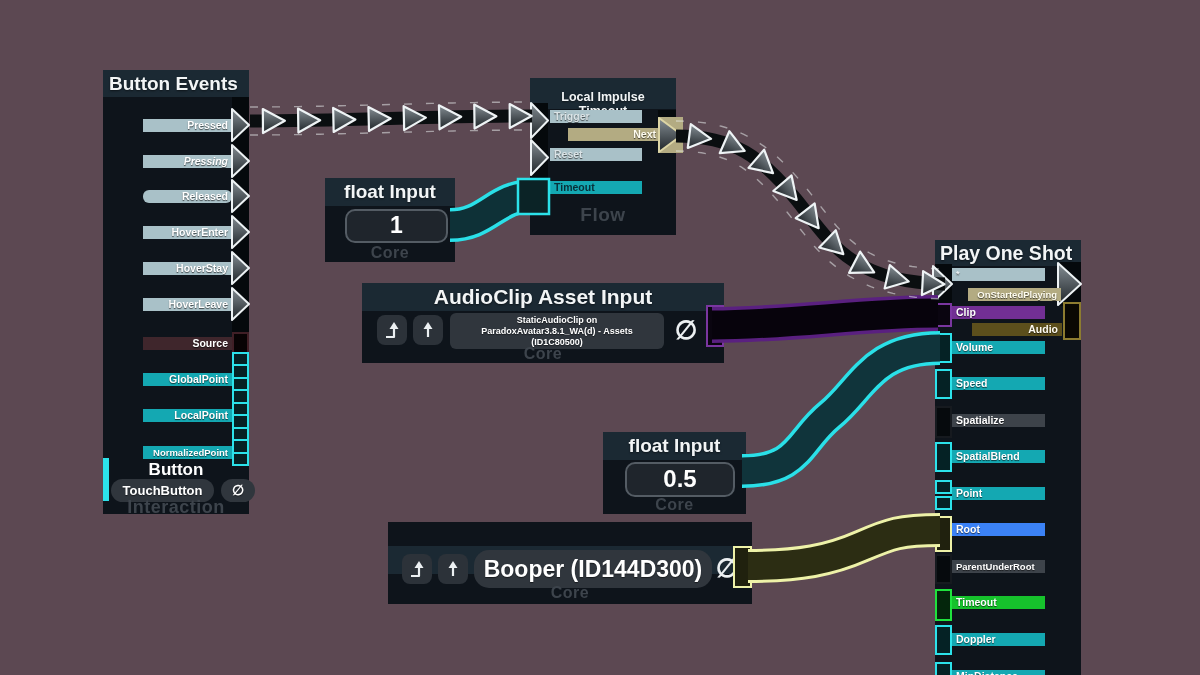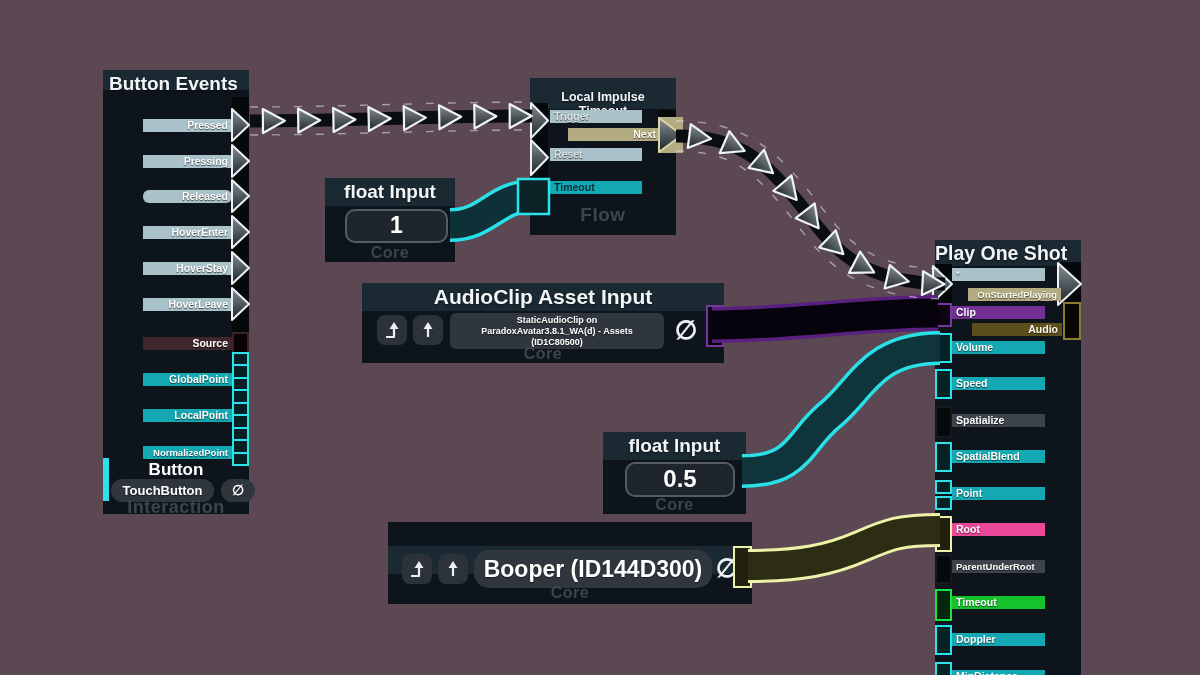--- a/index.html
+++ b/index.html
@@ -8,21 +8,21 @@
   .nhead{position:absolute;left:0;right:0;top:0;background:#1b2933;color:#f2f5f6;font-weight:bold;text-shadow:0 1px 2px rgba(0,0,0,.5);}
   .cat{position:absolute;left:0;right:0;text-align:center;font-weight:bold;color:#3d444c;letter-spacing:.5px;}
   .bar{position:absolute;height:13px;line-height:13px;font-weight:bold;font-size:10.5px;color:#fff;padding:0 4px;box-sizing:border-box;white-space:nowrap;overflow:hidden;text-shadow:0 1px 1px rgba(0,0,0,.65);}
   .r{text-align:right}
   .sm{font-size:9.5px}
   .light{background:#a9c1c8}
   .khaki{background:#b3ab82;color:#fffdf0}
   .teal{background:#14a8b2}
   .purple{background:#722f94}
   .audio{background:#5c4f1c;color:#fdfaef}
-  .olive{background:#ec4899}
+  .olive{background:#3b82f6}
   .green{background:#16c22c}
   .gray{background:#3d434a}
   .maroon{background:#3f262c}
   .darktext{color:#08303a;text-shadow:none}
   .strip{position:absolute;background:#05090c;}
   .earrow{position:absolute;}
   .earrow polygon{fill:url(#agrad);stroke:#edf2f4;stroke-width:2;stroke-linejoin:round;}
   .earrow.khaki polygon{stroke:#dcd5a5;}
   .cell{position:absolute;box-sizing:border-box;background:#052225;border:2.5px solid #2ce2ea;}
   .cell.cpurple{border-color:#7a36a0;background:#0a0510;}
@@ -44,24 +44,24 @@
   .guide{fill:none;stroke:rgba(240,245,246,.5);stroke-width:1.4;stroke-dasharray:8 14;}
   .flowarrow{fill:url(#agrad);stroke:#eef3f5;stroke-width:2.2;stroke-linejoin:round;}
   .conn{stroke-width:2.5;}
 </style>
 </head>
 <body>
 
 <div id="canvas">
 
   <div class="node" style="left:103px;top:70px;width:146px;height:444px;">
-    <div class="nhead" style="height:20px;line-height:27px;font-size:19px;padding-left:6px;">Button Events</div>
+    <div class="nhead" style="height:27px;line-height:27px;font-size:19px;padding-left:6px;">Button Events</div>
     <div class="strip" style="right:0;top:27px;width:17px;height:237px;"></div>
     <div class="bar light r" style="right:17px;width:89px;top:49px;">Pressed</div>
-    <div class="bar light r" style="right:17px;width:89px;top:85px;">Pressing</div>
+    <div class="bar light r" style="right:17px;width:89px;top:85px;font-style:italic;">Pressing</div>
     <div class="bar light r" style="right:17px;width:89px;top:120px;border-radius:6px;">Released</div>
     <div class="bar light r" style="right:17px;width:89px;top:156px;">HoverEnter</div>
     <div class="bar light r" style="right:17px;width:89px;top:192px;">HoverStay</div>
     <div class="bar light r" style="right:17px;width:89px;top:228px;">HoverLeave</div>
     <svg class="earrow" style="left:128px;top:38px;" width="19" height="34" viewBox="0 0 19 34">
         <polygon points="1,1 18,17 1,33"></polygon>
       </svg>
     <svg class="earrow" style="left:128px;top:74px;" width="19" height="34" viewBox="0 0 19 34">
         <polygon points="1,1 18,17 1,33"></polygon>
       </svg>
@@ -173,21 +173,21 @@
           <polygon points="10,2 14.5,9 5.5,9" fill="#ecf0f2"></polygon>
         </svg>
     </div>
     <div class="pill" style="left:86px;top:28px;width:238px;height:38px;border-radius:15px;font-size:23px;line-height:38px;">Booper (ID144D300)</div>
     <div class="nullg" style="left:324px;top:28px;width:30px;font-size:26px;line-height:36px;">∅</div>
     <div class="cell cyellow" style="left:345px;top:24px;width:19px;height:42px;"></div>
     <div class="cat" style="top:62px;font-size:16px;">Core</div>
   </div>
 
   <div class="node" style="left:935px;top:240px;width:146px;height:435px;">
-    <div class="nhead" style="height:26px;line-height:26px;font-size:19.5px;">Play One Shot</div>
+    <div class="nhead" style="height:26px;line-height:26px;font-size:19.5px;padding-left:5px;">Play One Shot</div>
     <div class="strip" style="left:0;top:24px;width:17px;height:42px;"></div>
     <div class="strip" style="left:125px;top:22px;width:21px;height:44px;"></div>
     <svg class="earrow" style="left:-3px;top:25px;" width="21" height="38" viewBox="0 0 21 38">
         <polygon points="1,1 20,19 1,37"></polygon>
       </svg>
     <svg class="earrow" style="left:122px;top:22px;" width="25" height="44" viewBox="0 0 25 44">
         <polygon points="1,1 24,22 1,43"></polygon>
       </svg>
     <div class="bar light" style="left:17px;width:93px;top:28px;color:#eef3f4;font-size:9px;">*</div>
     <div class="bar khaki r sm" style="left:33px;width:93px;top:48px;">OnStartedPlaying</div>

